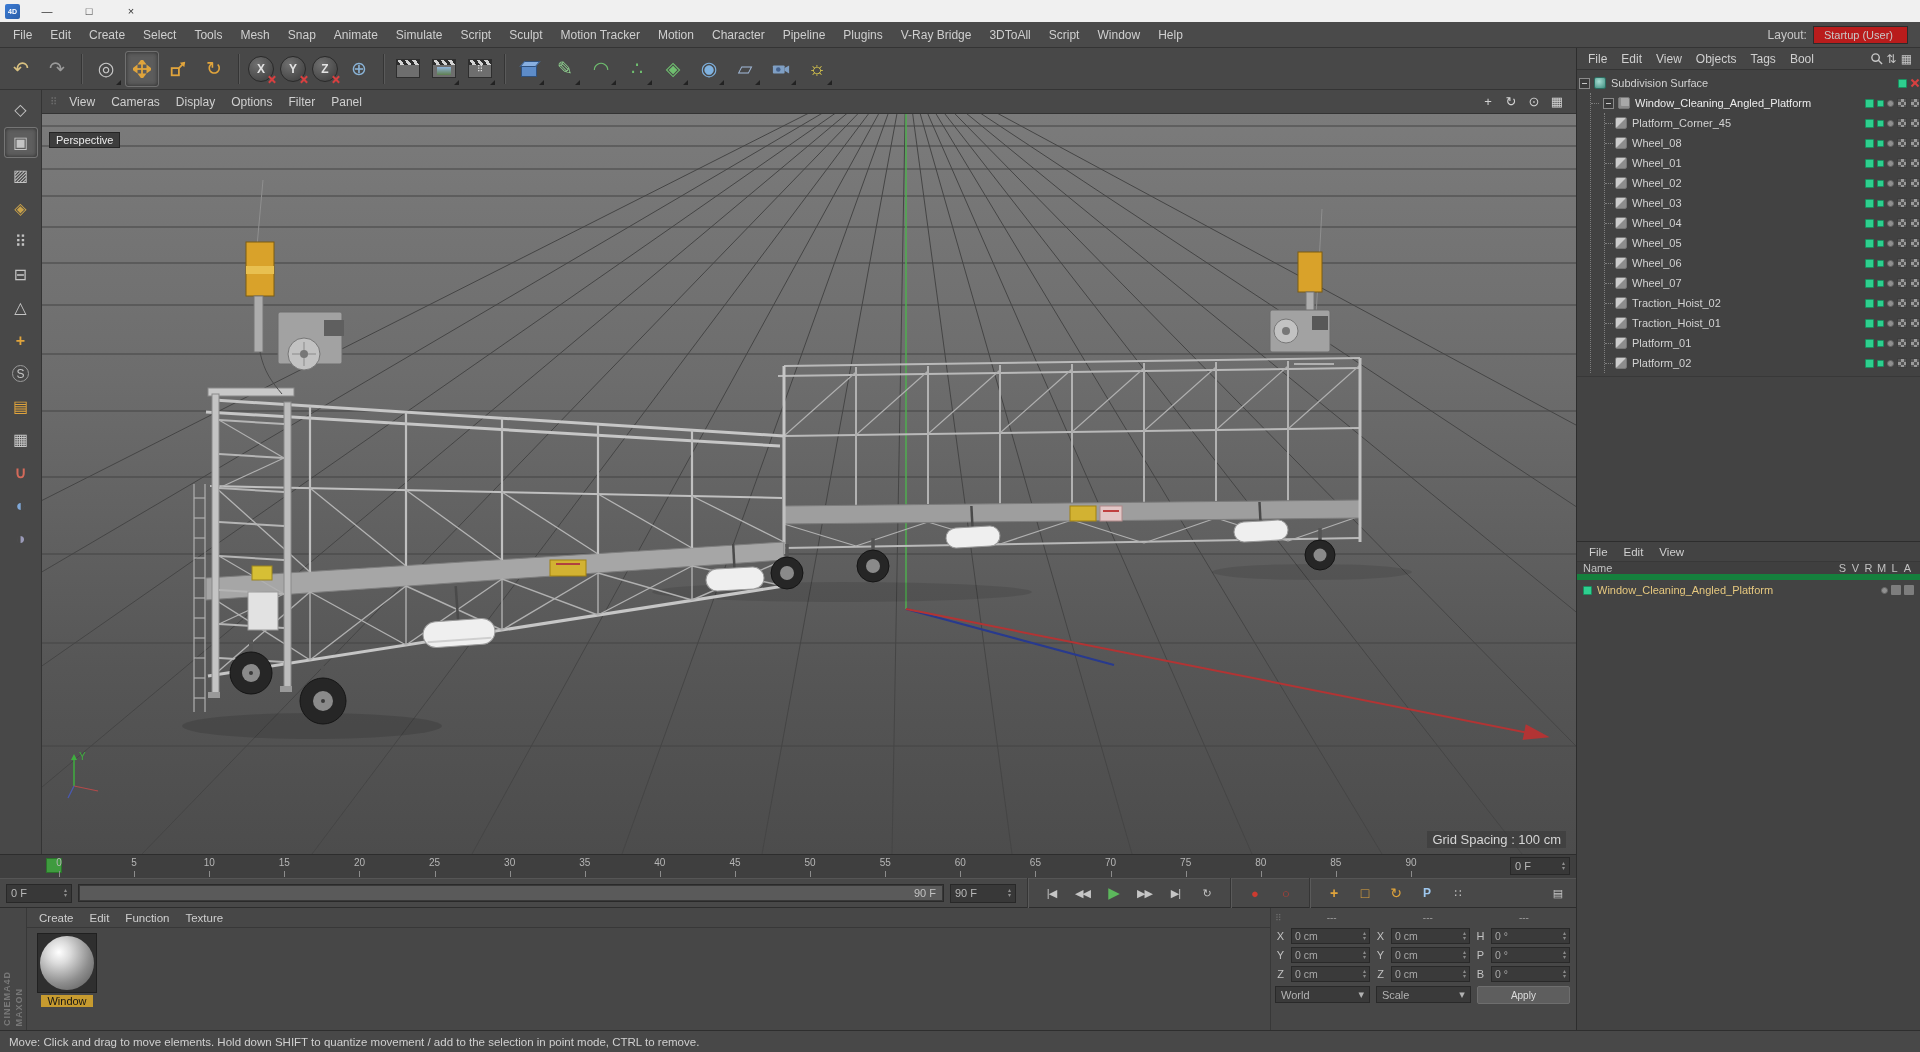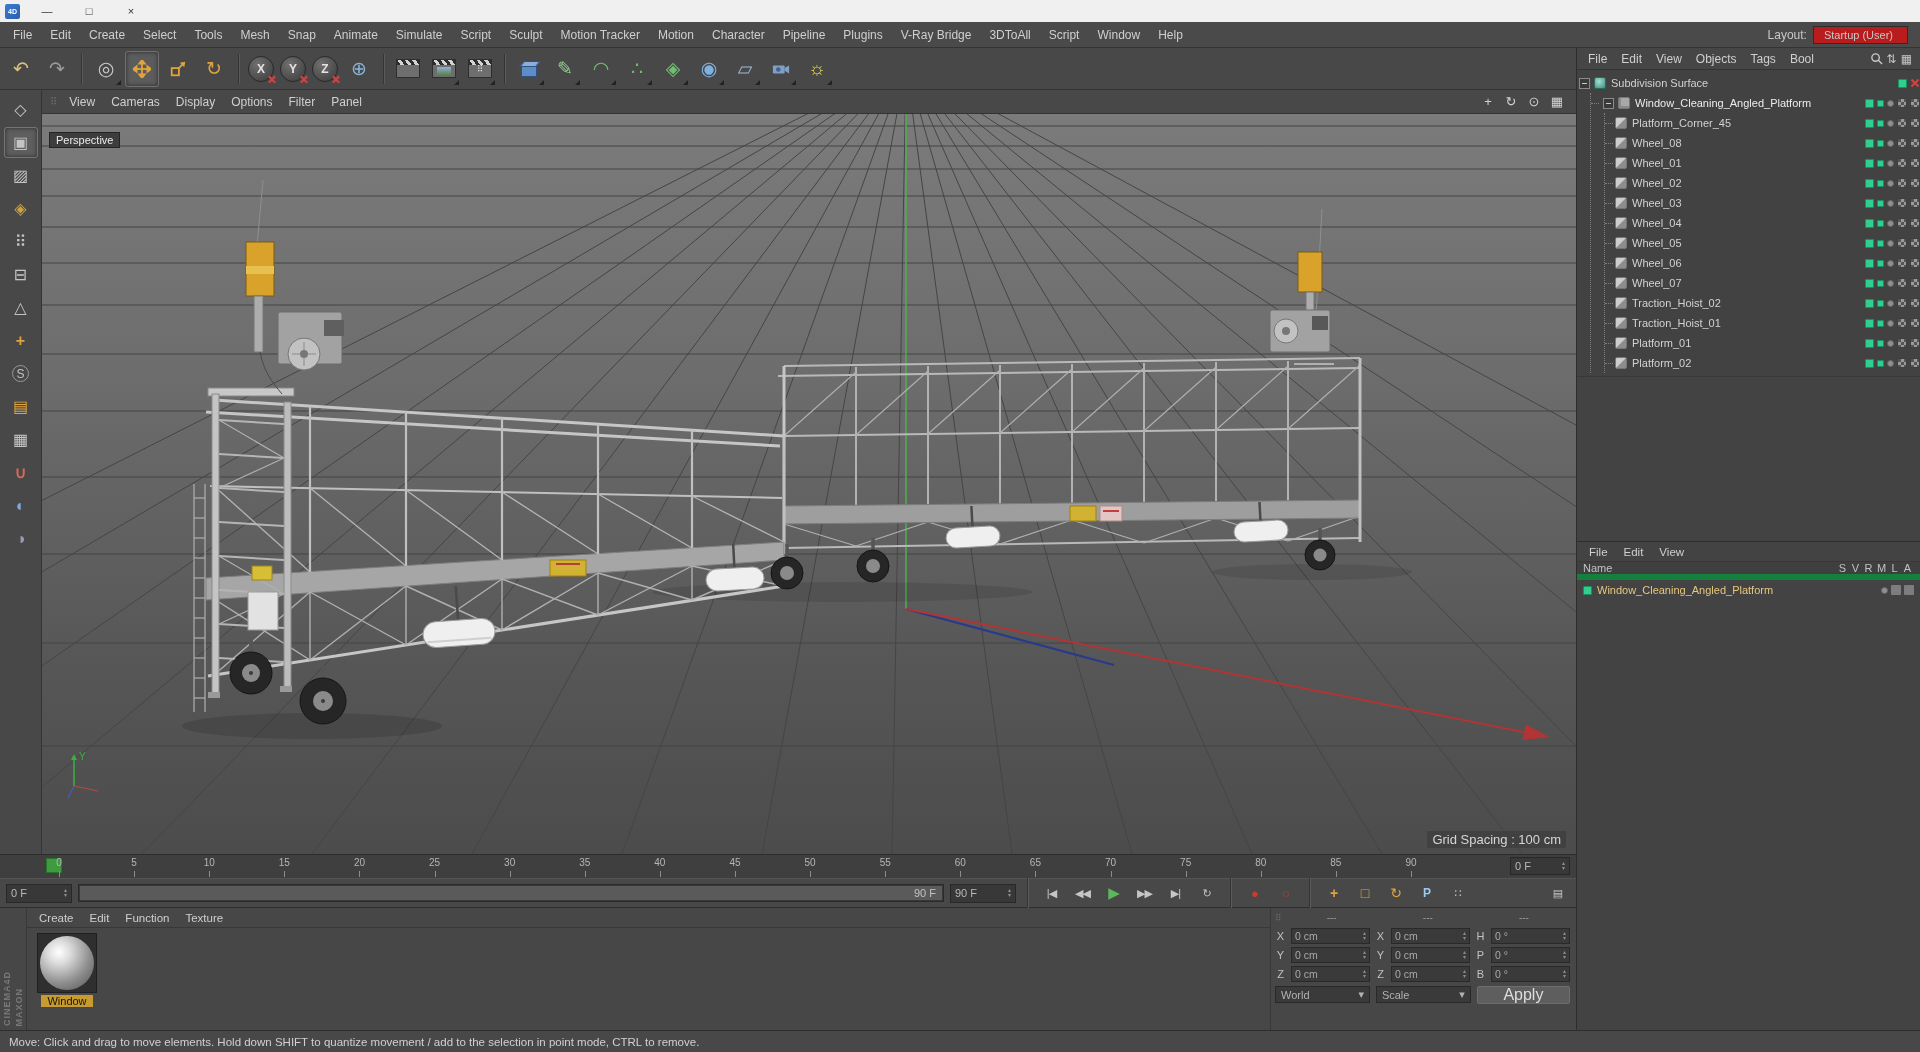--- a/index.html
+++ b/index.html
@@ -94,21 +94,21 @@
   .coords { width:306px; border-left:1px solid #383838; display:flex; flex-direction:column; padding:2px 6px 4px 4px; gap:2px; }
   .coords-header { height:15px; display:flex; align-items:center; gap:4px; font-size:10px; color:#9a9a9a; }
   .coords-header .grip { color:#6e6e6e; font-size:9px; }
   .coords-header .hcell { flex:1; text-align:center; }
   .c-row { display:flex; align-items:center; gap:5px; height:17px; }
   .c-label { width:11px; font-size:11px; color:#c2c2c2; text-align:center; }
   .c-field { flex:1; background:#3a3a3a; border:1px solid #292929; color:#a9a9a9; font-size:10.5px; height:16px; display:flex; align-items:center; padding:0 3px; }
   .c-field .spin { margin-left:auto; display:flex; flex-direction:column; font-size:6px; line-height:5px; color:#8a8a8a; }
   .coords-bottom { display:flex; gap:6px; margin-top:2px; }
   .c-select { flex:1; background:#3a3a3a; border:1px solid #292929; font-size:11px; color:#b2b2b2; display:flex; align-items:center; justify-content:space-between; padding:0 5px; height:17px; }
-  .apply-btn { flex:1.1; background:#5e5e5e; border:1px solid #6e6e6e; border-radius:2px; color:#ddd; font-size:16px; display:flex; align-items:center; justify-content:center; height:18px; }
+  .apply-btn { flex:1.1; background:#5e5e5e; border:1px solid #6e6e6e; border-radius:2px; color:#ddd; font-size:10px; display:flex; align-items:center; justify-content:center; height:18px; }
 
   
   .om-menu { height:22px; display:flex; align-items:center; padding:0 4px; border-bottom:1px solid #343434; background:#464646; }
   .om-menu span.m { padding:0 7px; color:#cfcfcf; }
   .om-icons { margin-left:auto; display:flex; gap:4px; align-items:center; padding-right:4px; color:#c6c6c6; font-size:12px; }
   .om-tree { height:306px; background:#424242; padding:3px 0 0 0; font-size:11px; }
   .tree-row { height:20px; display:flex; align-items:center; color:#d2d2d2; }
   .tree-row .name { white-space:nowrap; }
   .expander { width:11px; height:11px; border:1px solid #8a8a8a; background:#3a3a3a; margin:0 4px 0 2px; flex-shrink:0; }
   .expander::after { content:""; display:block; width:5px; height:1px; background:#c8c8c8; margin:4px auto; }

